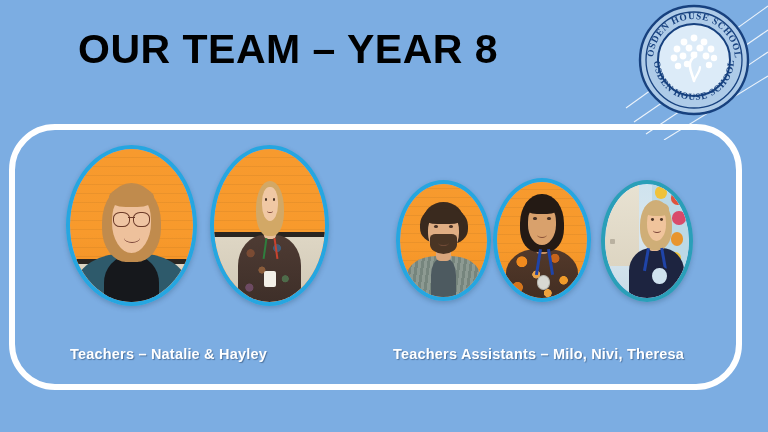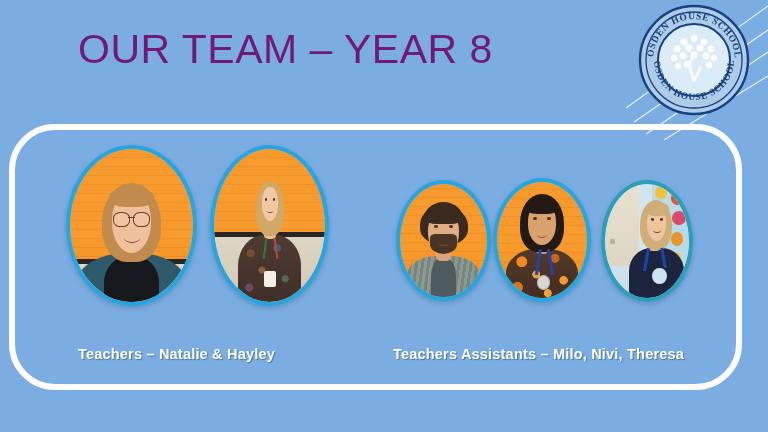--- a/index.html
+++ b/index.html
@@ -33,23 +33,23 @@
     width: 114px;
     height: 114px;
   }
 
   
   .title {
     position: absolute;
     left: 78px;
     top: 26px;
     font-size: 41px;
-    font-weight: 400;
+    font-weight: 700;
     letter-spacing: 0.5px;
-    color: #701a75;
+    color: #000000;
     white-space: nowrap;
     line-height: 1.15;
   }
 
   
   .frame {
     position: absolute;
     left: 9px;
     top: 124px;
     width: 733px;
@@ -127,21 +127,21 @@
   
   .caption {
     position: absolute;
     color: #ffffff;
     font-size: 14.5px;
     font-weight: bold;
     letter-spacing: 0.2px;
     white-space: nowrap;
     text-shadow: 1px 1px 1px rgba(40,70,105,0.55);
   }
-  .cap-teachers { left: 70px; top: 346px; margin-left: 8px; }
+  .cap-teachers { left: 70px; top: 346px; }
   .cap-las { left: 393px; top: 346px; }
 </style>
 </head>
 <body>
 
 <div id="slide">
 
   <svg class="rays" viewBox="0 0 200 140">
     <g stroke="#ffffff" stroke-width="1.1" fill="none" opacity="0.85">
       <line x1="58" y1="108" x2="200" y2="6"></line>

